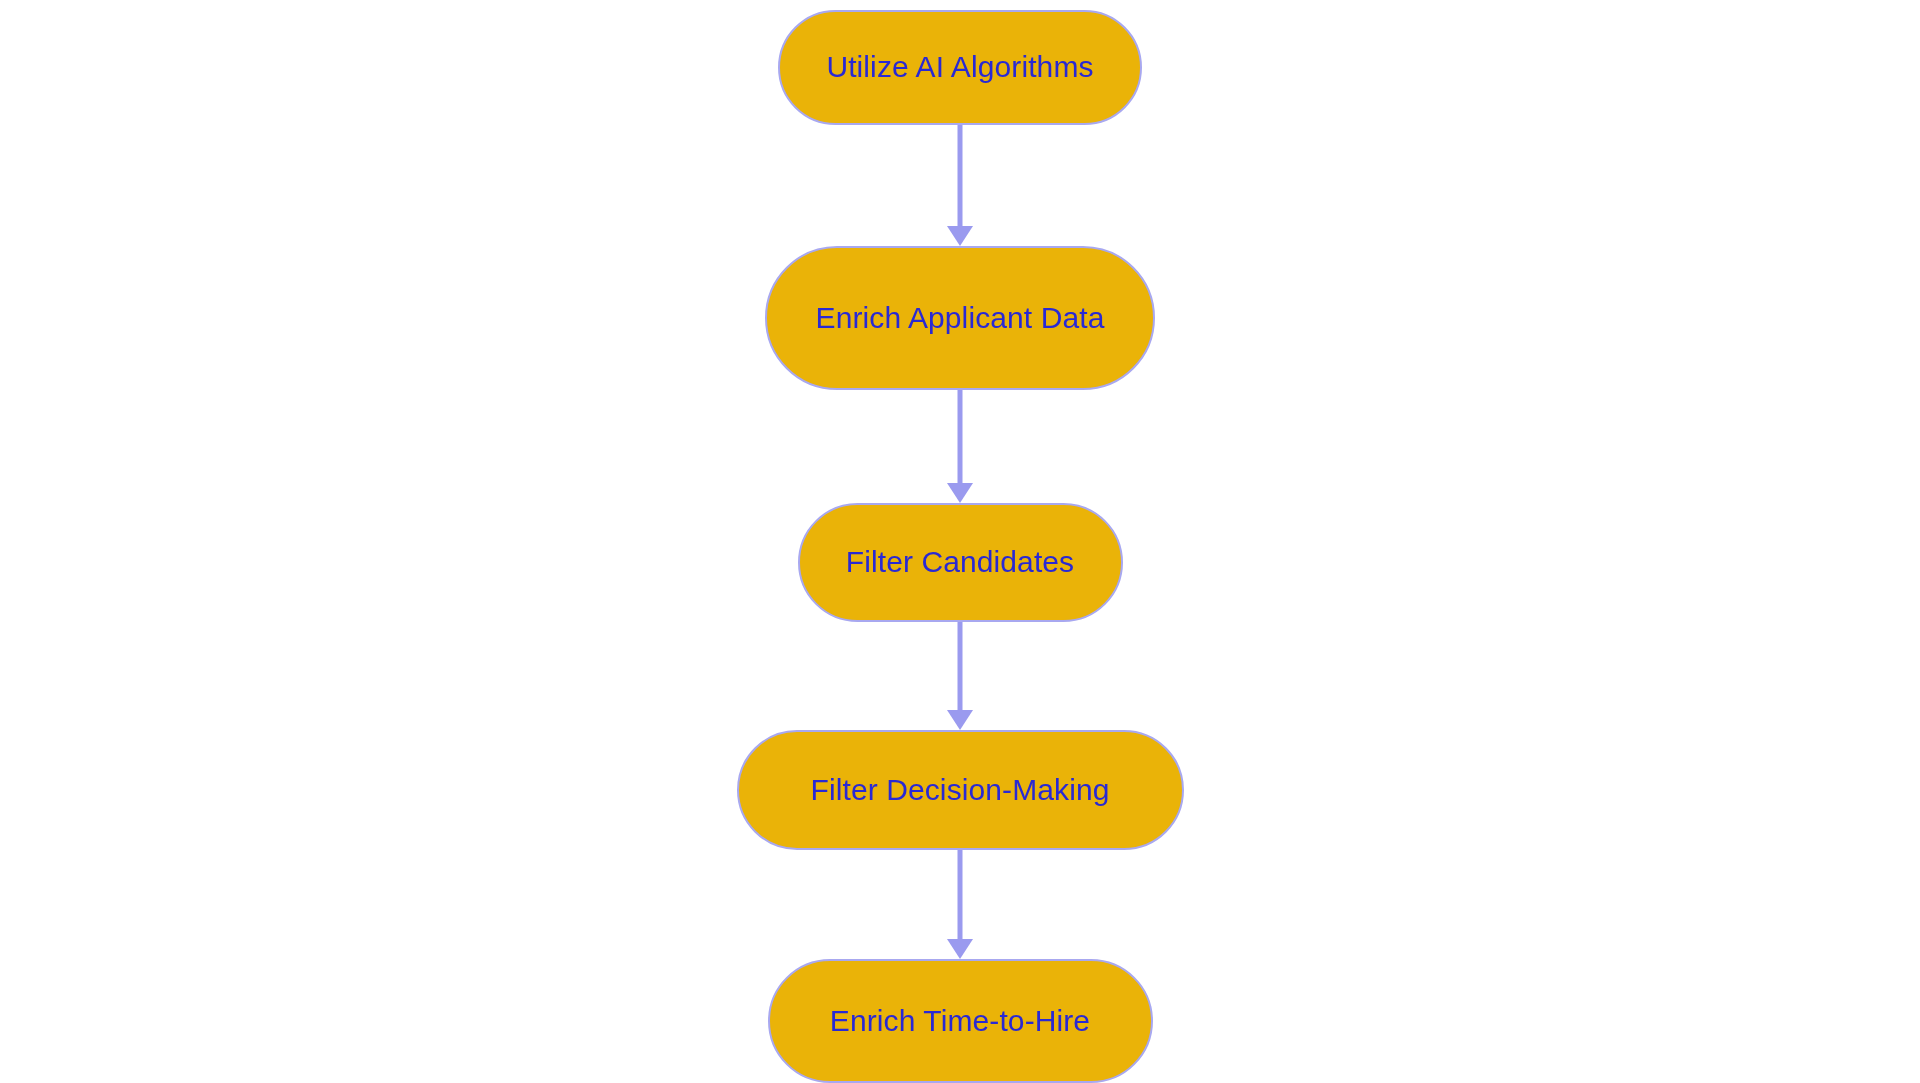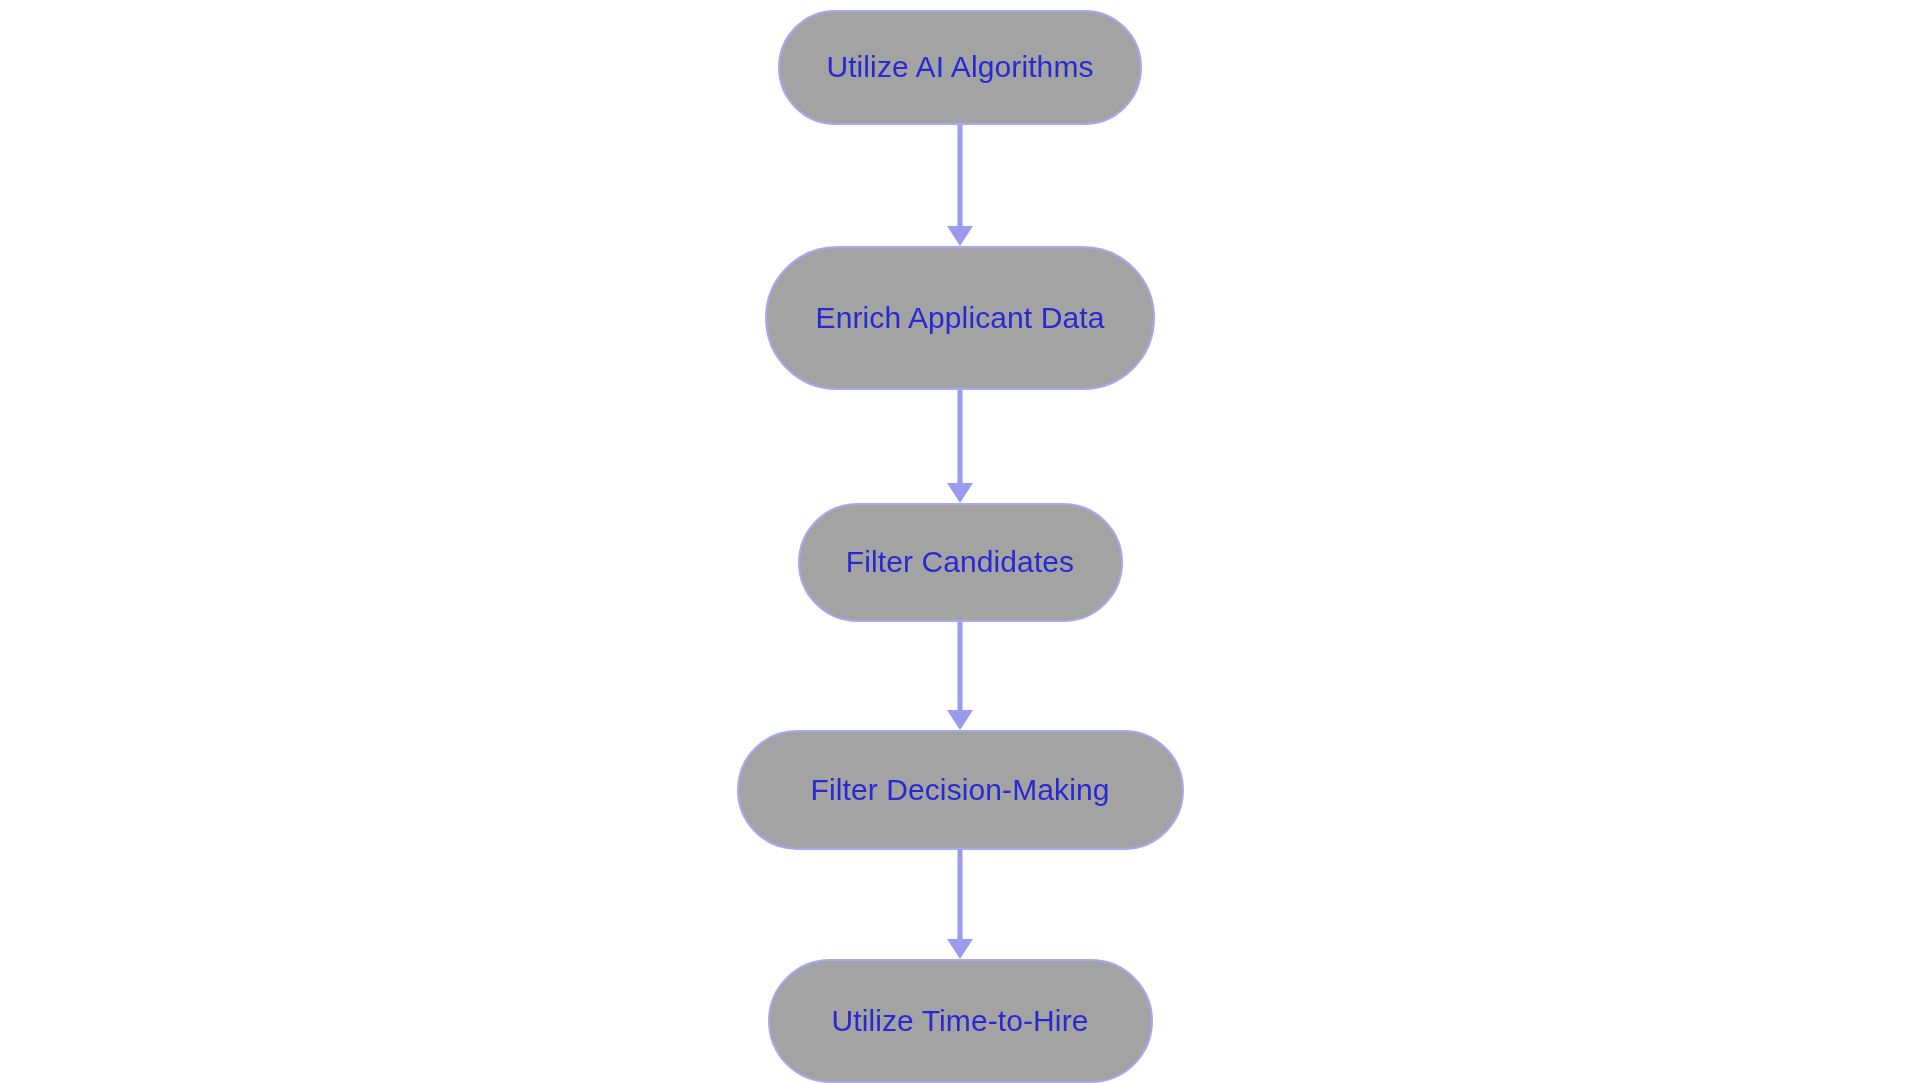--- a/index.html
+++ b/index.html
@@ -27,21 +27,21 @@
     height: 1083px;
     display: flex;
     flex-direction: column;
     align-items: center;
   }
   .node {
     box-sizing: border-box;
     display: flex;
     align-items: center;
     justify-content: center;
-    background: #a3a3a3;
+    background: #eab308;
     border: 2px solid #a8a8f0;
     border-radius: 999px;
     color: #2929d4;
     font-size: 30px;
     font-weight: 400;
     letter-spacing: 0.1px;
     line-height: 1;
     white-space: nowrap;
     user-select: none;
   }
@@ -132,17 +132,17 @@
     <div class="node node-3">
       <span class="node-label">Filter Decision-Making</span>
     </div>
 
     <div class="connector conn-3">
       <span class="connector-line"></span>
       <span class="connector-head"></span>
     </div>
 
     <div class="node node-4">
-      <span class="node-label">Utilize Time-to-Hire</span>
+      <span class="node-label">Enrich Time-to-Hire</span>
     </div>
 
   </div>
 </div>
 
 </body></html>

